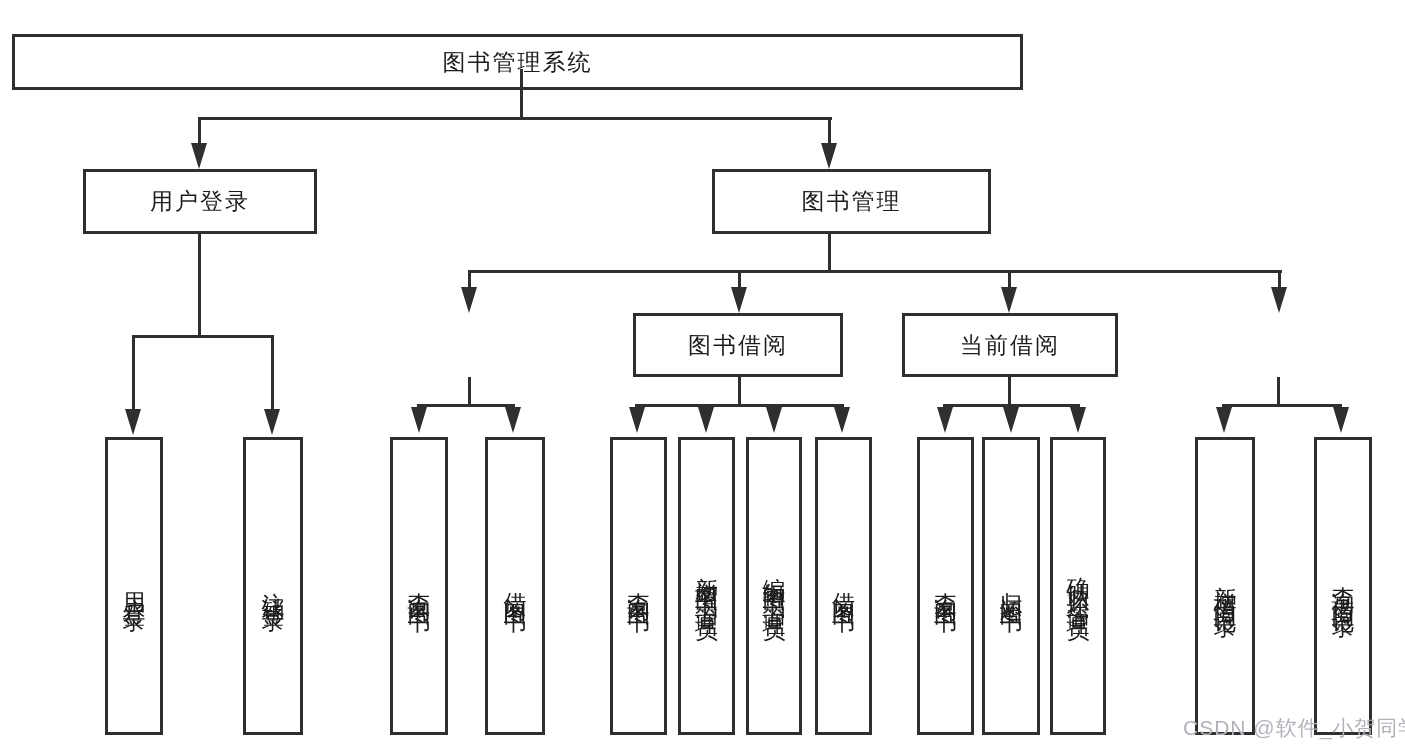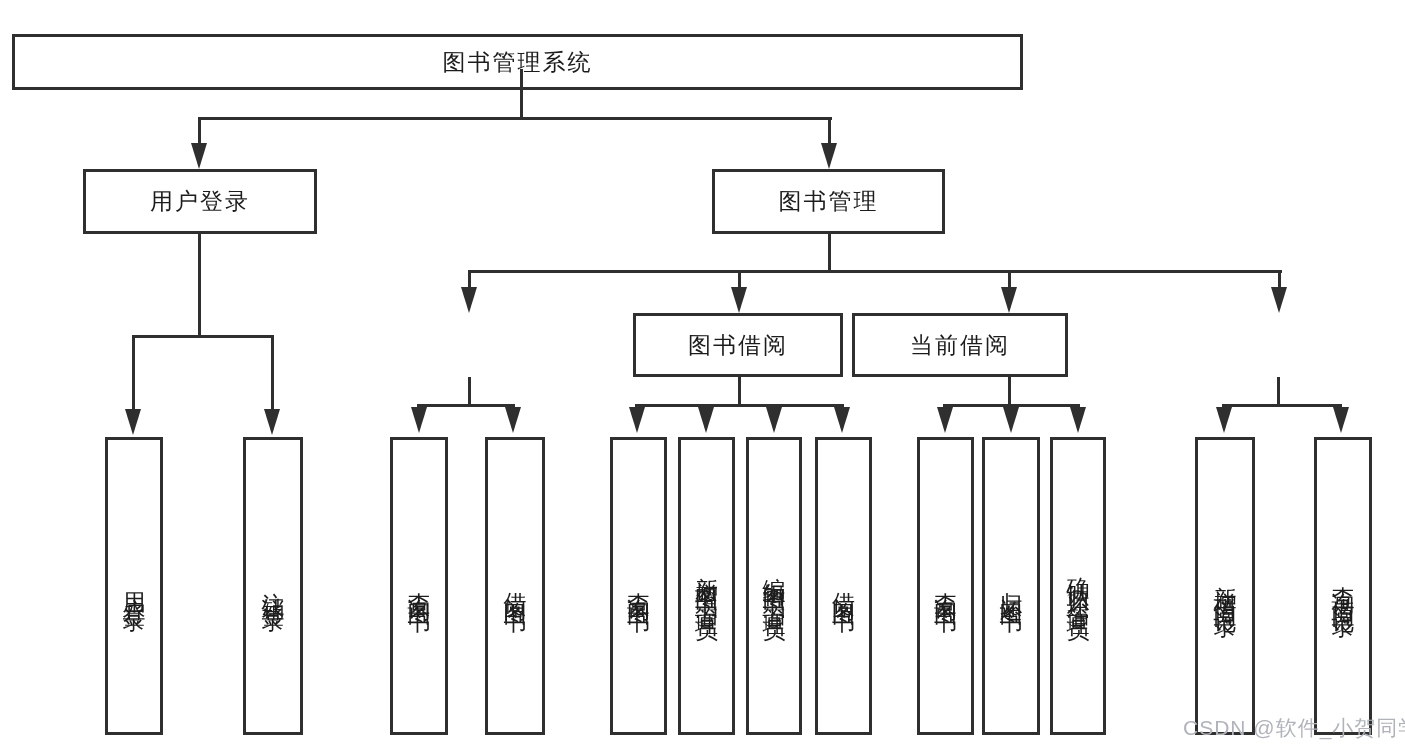--- a/index.html
+++ b/index.html
@@ -72,21 +72,21 @@
   <div class="vl" style="left:520px; top:69px; height:49px;"></div>
   <div class="hl" style="left:198px; top:117px; width:634px;"></div>
   <div class="vl" style="left:198px; top:117px; height:28px;"></div>
   <div class="ah" style="left:191px; top:143px;"></div>
   <div class="vl" style="left:828px; top:117px; height:28px;"></div>
   <div class="ah" style="left:821px; top:143px;"></div>
 
   <div class="box box-h" style="left:83px; top:169px; width:234px; height:65px;">
     <span>用户登录</span>
   </div>
-  <div class="box box-h" style="left:712px; top:169px; width:233px; height:65px;">
+  <div class="box box-h" style="left:712px; top:169px; width:279px; height:65px;">
     <span>图书管理</span>
   </div>
 
   <div class="vl" style="left:198px; top:234px; height:102px;"></div>
   <div class="hl" style="left:132px; top:335px; width:142px;"></div>
   <div class="vl" style="left:132px; top:335px; height:76px;"></div>
   <div class="ah" style="left:125px; top:409px;"></div>
   <div class="vl" style="left:271px; top:335px; height:76px;"></div>
   <div class="ah" style="left:264px; top:409px;"></div>
 
@@ -97,21 +97,21 @@
   <div class="vl" style="left:738px; top:270px; height:19px;"></div>
   <div class="ah" style="left:731px; top:287px;"></div>
   <div class="vl" style="left:1008px; top:270px; height:19px;"></div>
   <div class="ah" style="left:1001px; top:287px;"></div>
   <div class="vl" style="left:1278px; top:270px; height:19px;"></div>
   <div class="ah" style="left:1271px; top:287px;"></div>
 
   <div class="box box-h" style="left:633px; top:313px; width:210px; height:64px;align-items:center;">
     <span>图书借阅</span>
   </div>
-  <div class="box box-h" style="left:852px; top:313px; width:216px; height:64px;font-family:Liberation Mono, monospace;">
+  <div class="box box-h" style="left:902px; top:313px; width:216px; height:64px;font-family:Liberation Mono, monospace;">
     <span>当前借阅</span>
   </div>
 
   <div class="vl" style="left:468px; top:377px; height:30px;"></div>
   <div class="hl" style="left:417px; top:404px; width:98px;"></div>
   <div class="ah" style="left:411px; top:407px;"></div>
   <div class="ah" style="left:505px; top:407px;"></div>
 
   <div class="vl" style="left:738px; top:377px; height:30px;"></div>
   <div class="hl" style="left:635px; top:404px; width:209px;"></div>

